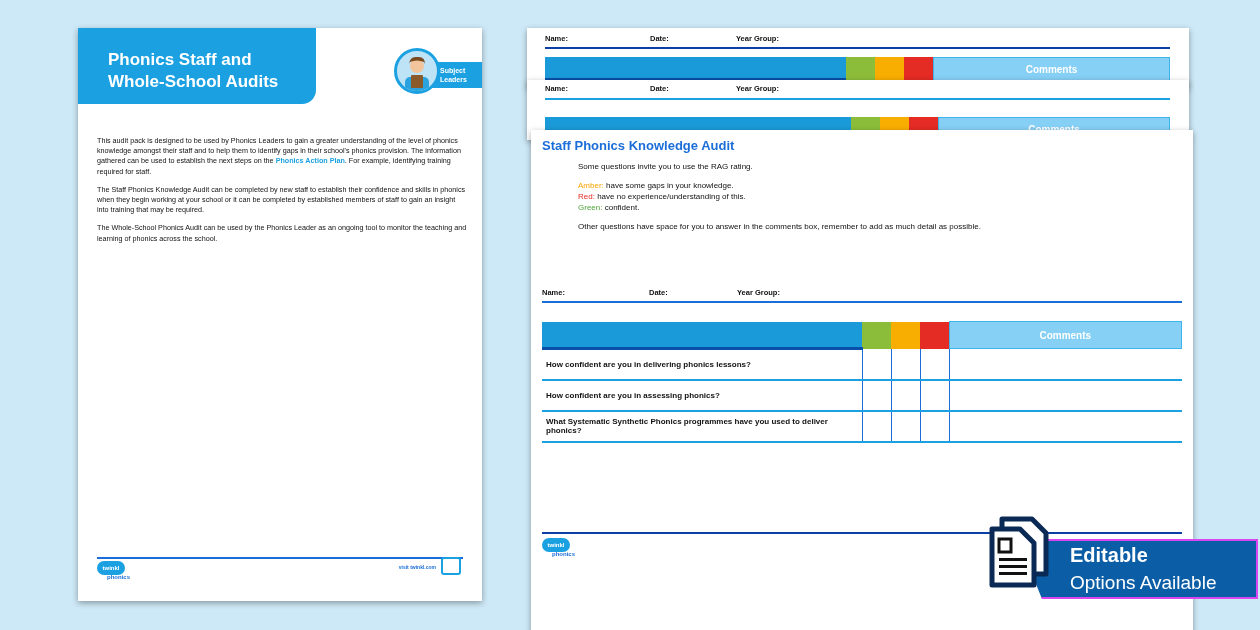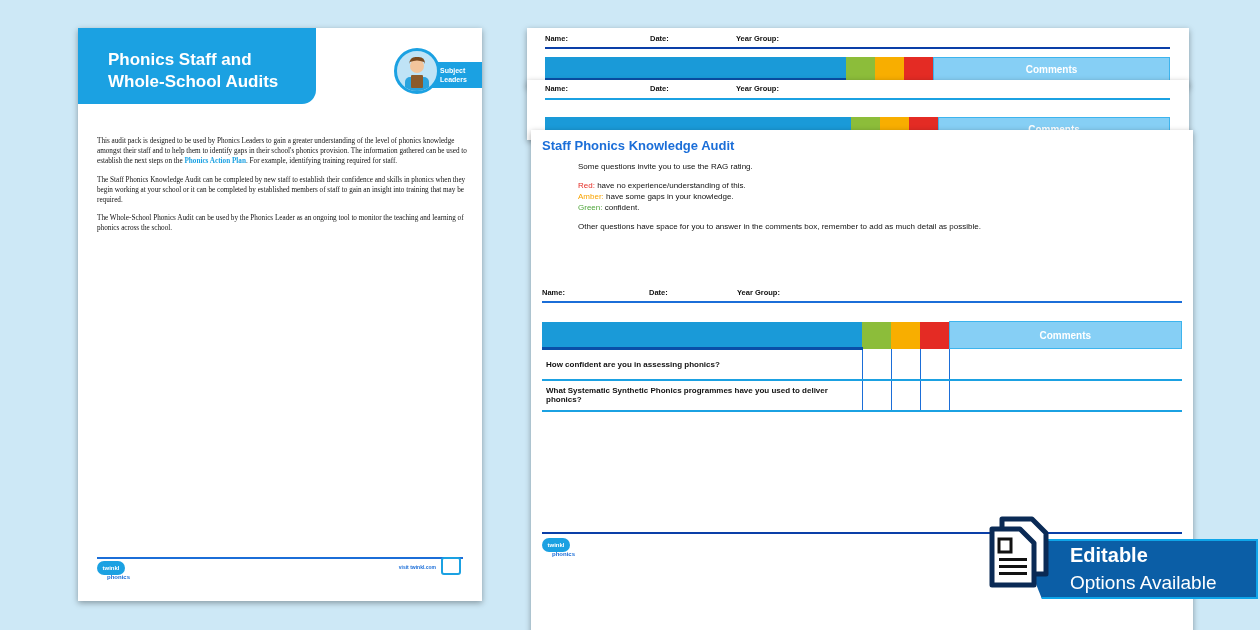--- a/index.html
+++ b/index.html
@@ -31,21 +31,21 @@
     position: absolute; left: 38px; top: 20px; width: 50px; height: 26px;
     background: #1ba1e2; color: #fff; font-size: 7px; font-weight: bold;
     line-height: 9px; padding: 4px 0 0 8px;
   }
   .badge-circle {
     position: absolute; left: 0; top: 6px; width: 46px; height: 46px;
     border-radius: 50%; background: #bfe3f6; border: 3px solid #1ba1e2;
     overflow: hidden;
   }
   .cover-body { position: absolute; left: 19px; top: 108px; width: 370px; font-size: 7.2px; line-height: 10.2px; color: #111; }
-  .cover-body p { margin-bottom: 8px; font-family: Liberation Serif, serif; }
+  .cover-body p { margin-bottom: 8px; }
   .link { color: #1ba1e2; font-weight: bold; }
   .footer-line { position: absolute; height: 2px; background: #1b6ed8; }
   .twinkl-logo {
     position: absolute; width: 34px; height: 22px;
   }
   .logo-cloud { position:absolute; left:0; top:0; width:28px; height:14px; background:#1ba1e2; border-radius:8px; color:#fff; font-size:6px; font-weight:bold; text-align:center; line-height:14px; }
   .logo-sub { position:absolute; left:10px; top:13px; font-size:6px; font-weight:bold; color:#1b6ed8; }
   .visit { position: absolute; right: 46px; top: 564px; font-size: 5px; font-weight: bold; color: #1b6ed8; }
   .stamp { position:absolute; right: 21px; top: 553px; width: 20px; height: 18px; border: 2px solid #1ba1e2; border-radius: 3px; }
 
@@ -79,21 +79,21 @@
   table.audit td.cm { border-left: 1.5px solid #1b6ed8; }
   .th-q { background: #1a9ad8; width: 320px; border-bottom: 3px solid #0a4fa8; }
   .th-g { background: #8cbd3a; width: 29px; }
   .th-a { background: #f8ae00; width: 29px; }
   .th-r { background: #e42b24; width: 29px; }
   .th-c { background: #86cff5; color: #fff; font-size: 10px; border: 1px solid #3db4ee; }
 
   
   .editable {
     position: absolute; left: 1018px; top: 539px; width: 240px; height: 60px;
-    background: #0b5ea6; border: 2px solid #0ea5e9;
+    background: #0b5ea6; border: 2px solid #d946ef;
     clip-path: polygon(0 0, 100% 0, 100% 100%, 10% 100%);
   }
   .editable .t1 { position:absolute; left: 50px; top: 3px; color:#fff; font-weight:bold; font-size: 20px; }
   .editable .t2 { position:absolute; left: 50px; top: 31px; color:#fff; font-size: 19px; }
   .doc-icon { position: absolute; left: 988px; top: 516px; width: 62px; height: 72px; }
 </style>
 </head>
 <body>
 
 <div class="page" id="cover">
@@ -159,42 +159,49 @@
     <div class="r"></div>
     <div class="c">Comments</div>
   </div>
 </div>
 
 <div class="page" id="front">
   <div class="front-title">Staff Phonics Knowledge Audit</div>
   <div class="front-body">
     <div>Some questions invite you to use the RAG rating.</div>
     <div class="gap"></div>
+    <div><span class="amber">Amber:</span><span> have some gaps in your knowledge.</span></div>
     <div><span class="red">Red:</span><span> have no experience/understanding of this.</span></div>
-    <div><span class="amber">Amber:</span><span> have some gaps in your knowledge.</span></div>
     <div><span class="green">Green:</span><span> confident.</span></div>
     <div class="gap"></div>
     <div>Other questions have space for you to answer in the comments box, remember to add as much detail as possible.</div>
   </div>
 
   <div class="hdr-row" style="top:158px; left:11px;">
     <span style="left:0;">Name:</span>
     <span style="left:107px;">Date:</span>
     <span style="left:195px;">Year Group:</span>
   </div>
   <div class="rule" style="left:11px; top:171px; width:640px; background:#1b6ed8;"></div>
 
   <table class="audit">
     <tbody>
         <tr>
       <th class="th-q"></th>
       <th class="th-g"></th>
       <th class="th-a"></th>
       <th class="th-r"></th>
       <th class="th-c">Comments</th>
+    </tr>
+    <tr>
+      <td>How confident are you in delivering phonics lessons?</td>
+      <td class="rag"></td>
+      <td class="rag"></td>
+      <td class="rag"></td>
+      <td class="cm"></td>
     </tr>
     <tr>
       <td>How confident are you in assessing phonics?</td>
       <td class="rag"></td>
       <td class="rag"></td>
       <td class="rag"></td>
       <td class="cm"></td>
     </tr>
     <tr>
       <td>What Systematic Synthetic Phonics programmes have you used to deliver phonics?</td>

